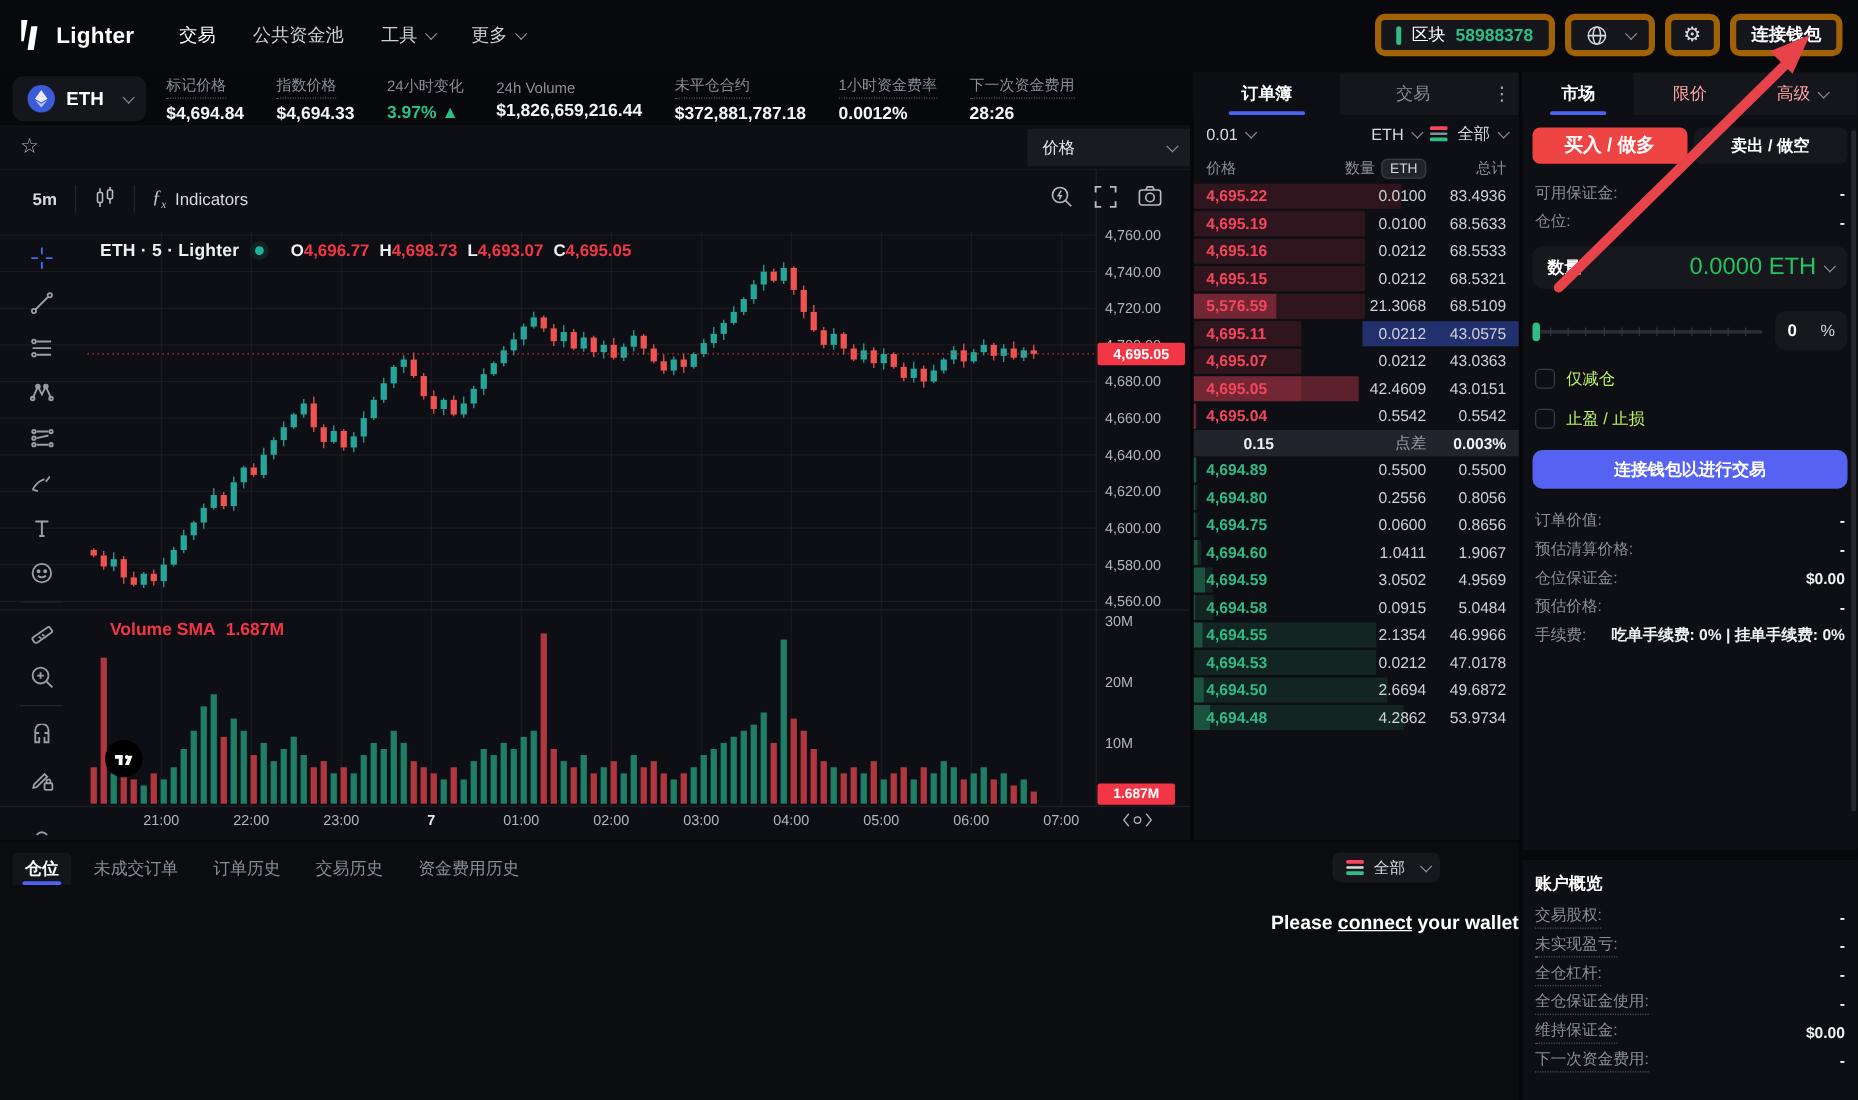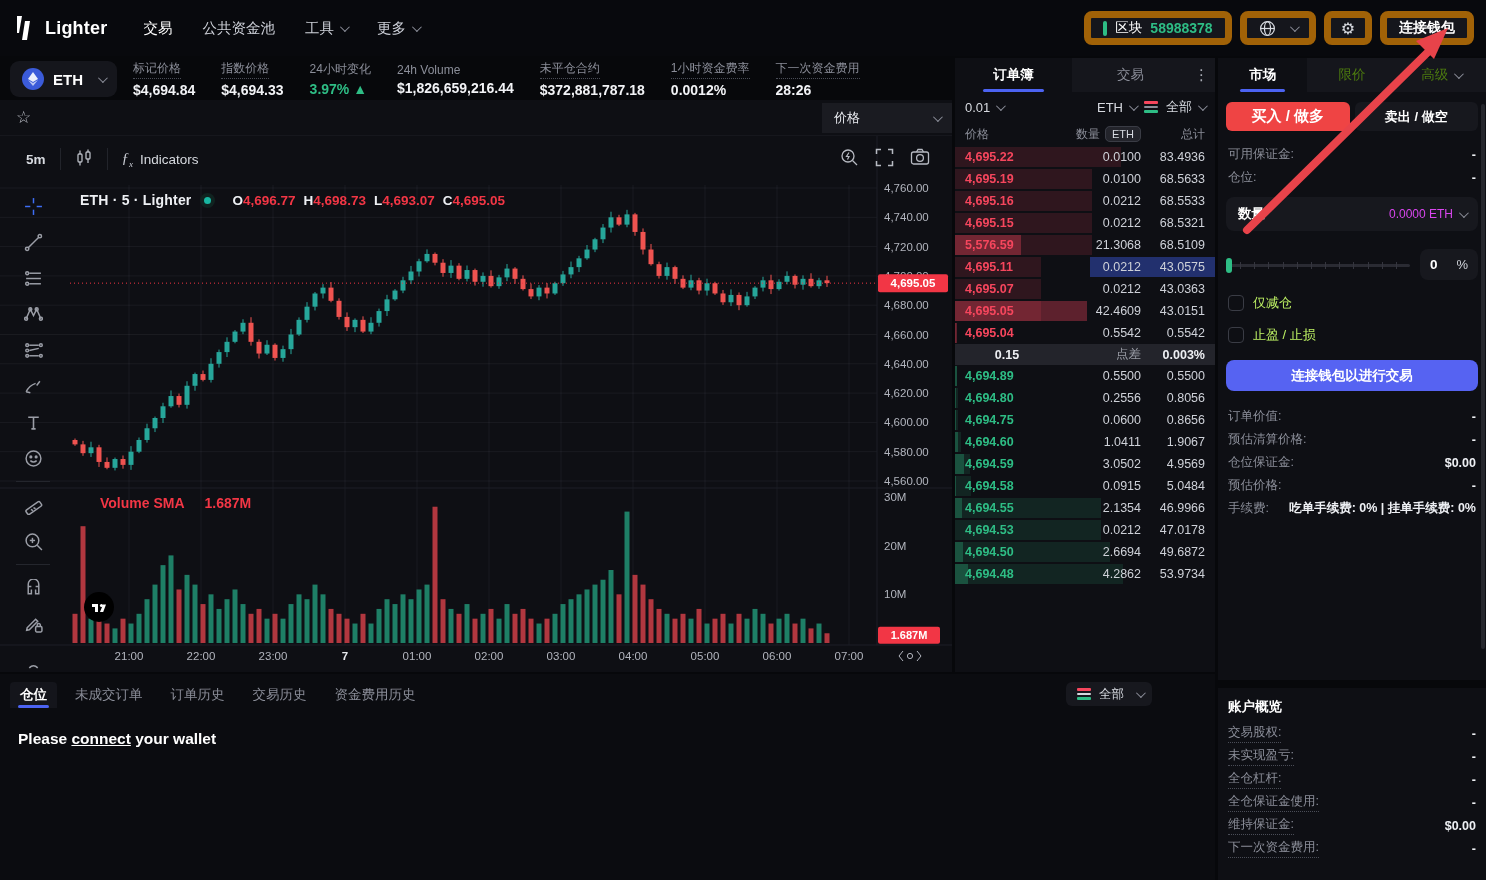--- a/index.html
+++ b/index.html
@@ -13,21 +13,21 @@
   .dotted { border-bottom:1px dotted #4a4d57; padding-bottom:1px; }
   .chev { width:7px; height:7px; border-right:1.6px solid #8b8e99; border-bottom:1.6px solid #8b8e99; transform:rotate(45deg) translateY(-2px); display:inline-block; margin-left:6px; }
   
   #topnav { position:absolute; left:0; top:0; width:1486px; height:56px; background:#08090d; display:flex; align-items:center; }
   .brand { display:flex; align-items:center; gap:9px; margin-left:14px; }
   .brand-name { font-size:18px; font-weight:bold; color:#fff; letter-spacing:.2px; }
   .navlinks { display:flex; gap:30px; margin-left:36px; }
   .navlink { color:#cdd0d8; font-size:14.5px; cursor:pointer; display:flex; align-items:center; }
   .navlink.first { color:#ffffff; }
   .nav-right { margin-left:auto; display:flex; gap:8px; margin-right:12px; align-items:center; }
-  .pill { background:#15161c; border:7px solid #a16207; border-radius:8px; height:34px; display:flex; align-items:center; padding:0 12px; gap:8px; }
+  .pill { background:#15161c; border:5px solid #a16207; border-radius:8px; height:34px; display:flex; align-items:center; padding:0 12px; gap:8px; }
   .block-bar { width:4px; height:15px; background:#2ebd85; border-radius:2px; }
   .block-num { color:#2ebd85; font-weight:bold; font-size:14px; }
   .wallet-btn { font-weight:bold; color:#fff; font-size:14px; }
   
   #statsbar { position:absolute; left:0; top:58px; width:952px; height:42px; display:flex; align-items:center; }
   .sym-pill { background:#15161c; border-radius:9px; height:36px; display:flex; align-items:center; gap:9px; padding:0 12px; margin:0 16px 0 10px; }
   .eth-circ { width:22px; height:22px; border-radius:50%; background:#3b5bd9; display:flex; align-items:center; justify-content:center; }
   .sym-name { font-weight:bold; font-size:15px; color:#fff; }
   .stat { margin-right:26px; }
   .stat .lb { font-size:12px; color:#8b8e99; display:inline-block; }
@@ -47,21 +47,21 @@
   .tbar-right { margin-left:auto; display:flex; gap:16px; margin-right:22px; }
   #chartsvg { position:absolute; left:0; top:0; }
   .legend { position:absolute; left:80px; top:92px; display:flex; align-items:center; gap:8px; font-size:14px; }
   .legend .t { font-weight:bold; color:#eef0f4; letter-spacing:.2px; }
   .srcdot { width:15px; height:15px; border-radius:50%; background:#102320; display:flex; align-items:center; justify-content:center; }
   .srcdot i { width:7px; height:7px; border-radius:50%; background:#18b7a2; }
   .ohlc { display:flex; gap:8px; margin-left:10px; font-size:13.5px; }
   .ohlc b { color:#eef0f4; font-weight:bold; }
   .ohlc span { color:#f23645; font-weight:bold; }
   .vol-legend { position:absolute; left:80px; top:395px; font-size:14px; font-weight:bold; color:#eef0f4; }
-  .vol-legend span { color:#f23645; margin-left:20px; }
+  .vol-legend span { color:#f23645; margin-left:8px; }
   .tvlogo { position:absolute; left:84px; top:492px; width:30px; height:30px; border-radius:50%; background:#000; display:flex; align-items:center; justify-content:center; }
   
   #obpanel { position:absolute; left:955px; top:58px; width:260px; height:614px; background:#0e0f14; }
   .ob-tabs { display:flex; height:34px; background:#15161c; align-items:stretch; }
   .ob-tab { flex:1; display:flex; align-items:center; justify-content:center; color:#8b8e99; font-size:13.5px; position:relative; cursor:pointer; }
   .ob-tab.active { background:#0e0f14; color:#fff; font-weight:bold; }
   .ob-tab.active::after { content:""; position:absolute; left:28px; right:28px; bottom:0; height:3px; background:#4c63f2; border-radius:2px; }
   .ob-dots { width:26px; display:flex; align-items:center; justify-content:center; color:#a9acb5; font-size:15px; letter-spacing:1px; }
   .ob-filter { height:30px; display:flex; align-items:center; padding:0 10px; font-size:13px; color:#d7dae0; }
   .ob-filter .right { margin-left:auto; display:flex; align-items:center; gap:6px; }
@@ -82,48 +82,48 @@
   .ask .bar.br { background:rgba(246,70,93,.34); }
   .bid .bar.dk { background:rgba(46,189,133,.13); }
   .bid .bar.br { background:rgba(46,189,133,.30); }
   .spread { height:21px; background:#23242b; display:grid; grid-template-columns:84px 92px auto; align-items:center; padding:0 10px; font-size:12.5px; }
   .spread .a { font-weight:bold; color:#eef0f4; text-align:center; }
   .spread .b { color:#9a9da6; text-align:right; }
   .spread .c { font-weight:bold; color:#eef0f4; text-align:right; }
   
   #tradepanel { position:absolute; left:1218px; top:58px; width:268px; height:822px; background:#0e0f14; }
   .tp-tabs { display:flex; height:34px; background:#15161c; }
-  .tp-tab { flex:1; display:flex; align-items:center; justify-content:center; color:#4d7c0f; font-size:13.5px; position:relative; cursor:pointer; }
+  .tp-tab { flex:1; display:flex; align-items:center; justify-content:center; color:#fca5a5; font-size:13.5px; position:relative; cursor:pointer; }
   .tp-tab.active { background:#0e0f14; color:#fff; font-weight:bold; }
   .tp-tab.active::after { content:""; position:absolute; left:22px; right:22px; bottom:0; height:3px; background:#4c63f2; border-radius:2px; }
   .bs-row { display:flex; gap:5px; padding:10px 8px 8px 8px; }
   .btn-buy { flex:1; height:29px; background:#ef4444; border-radius:6px; color:#fff; font-weight:bold; font-size:15px; display:flex; align-items:center; justify-content:center; cursor:pointer; }
   .btn-sell { flex:1; height:29px; background:#17181e; border-radius:6px; color:#fff; font-weight:bold; font-size:13px; display:flex; align-items:center; justify-content:center; cursor:pointer; }
   .kv { display:flex; padding:0 10px; height:23px; align-items:center; font-size:12.5px; }
   .kv .k { color:#8b8e99; }
   .kv .v { margin-left:auto; color:#eef0f4; font-weight:bold; }
   .kv .v.blue { color:#5b79f7; font-weight:bold; }
   .qty-box { margin:8px 8px 0 8px; height:34px; background:#17181e; border-radius:8px; display:flex; align-items:center; padding:0 12px; }
   .qty-box .lb { font-weight:bold; font-size:13.5px; color:#fff; }
-  .qty-box .vv { margin-left:auto; color:#d946ef; font-size:12px; }
+  .qty-box .vv { margin-left:auto; color:#22c55e; font-size:19px; }
   .slider-row { display:flex; align-items:center; margin:18px 8px 0 8px; gap:10px; }
   .slider { position:relative; flex:1; height:16px; }
   .slider .track { position:absolute; left:0; right:0; top:7px; height:3px; background:#2a2b33; border-radius:2px; }
   .slider .tick { position:absolute; top:5px; width:1px; height:7px; background:#34353e; }
   .slider .thumb { position:absolute; left:0; top:1px; width:6px; height:15px; border-radius:3px; background:#2ebd85; }
   .pct-box { width:58px; height:31px; background:#17181e; border-radius:8px; display:flex; align-items:center; padding:0 10px; }
   .pct-box .n { color:#fff; font-weight:bold; font-size:13.5px; }
   .pct-box .u { margin-left:auto; color:#d0d3da; font-size:13px; }
   .chk-row { display:flex; align-items:center; gap:9px; margin:14px 10px 0 10px; font-size:13px; color:#bef264; cursor:pointer; }
   .chk { width:16px; height:16px; border:1.5px solid #3a3c45; border-radius:4px; background:transparent; }
   .connect-btn { margin:16px 8px 0 8px; height:31px; background:#5663f2; border-radius:8px; display:flex; align-items:center; justify-content:center; color:#fff; font-weight:bold; font-size:13.5px; cursor:pointer; }
   .acct { position:absolute; left:0; top:622px; width:268px; }
   .acct-title { font-weight:bold; font-size:13.5px; color:#fff; padding:10px 10px 6px 10px; }
   
-  #bottompanel { position:absolute; left:0; top:674px; width:1215px; height:206px; background:#0b0c10; }
+  #bottompanel { position:absolute; left:0; top:674px; width:1215px; height:206px; background:#0b0c10;text-align:right; }
   .bt-tabs { display:flex; gap:8px; padding:8px 0 0 10px; height:34px; }
   .bt-tab { color:#8b8e99; font-size:13.5px; padding:4px 10px 8px 10px; position:relative; cursor:pointer; }
   .bt-tab.active { color:#fff; font-weight:bold; background:#14151b; border-radius:4px 4px 0 0; }
   .bt-tab.active::after { content:""; position:absolute; left:8px; right:8px; bottom:0; height:3px; background:#4c63f2; border-radius:2px; }
   .bt-filter { position:absolute; right:63px; top:8px; height:24px; background:#17181e; border-radius:6px; display:flex; align-items:center; gap:6px; padding:0 9px; font-size:12.5px; color:#d7dae0; cursor:pointer; }
   .wallet-msg { margin:22px 0 0 18px; font-size:15.5px; font-weight:bold; color:#fff; }
   .wallet-msg u { cursor:pointer; }
   
   #toolcol { position:absolute; left:0px; top:188px; width:66px; }
   .tool { width:66px; height:36px; display:flex; align-items:center; justify-content:center; cursor:pointer; }

